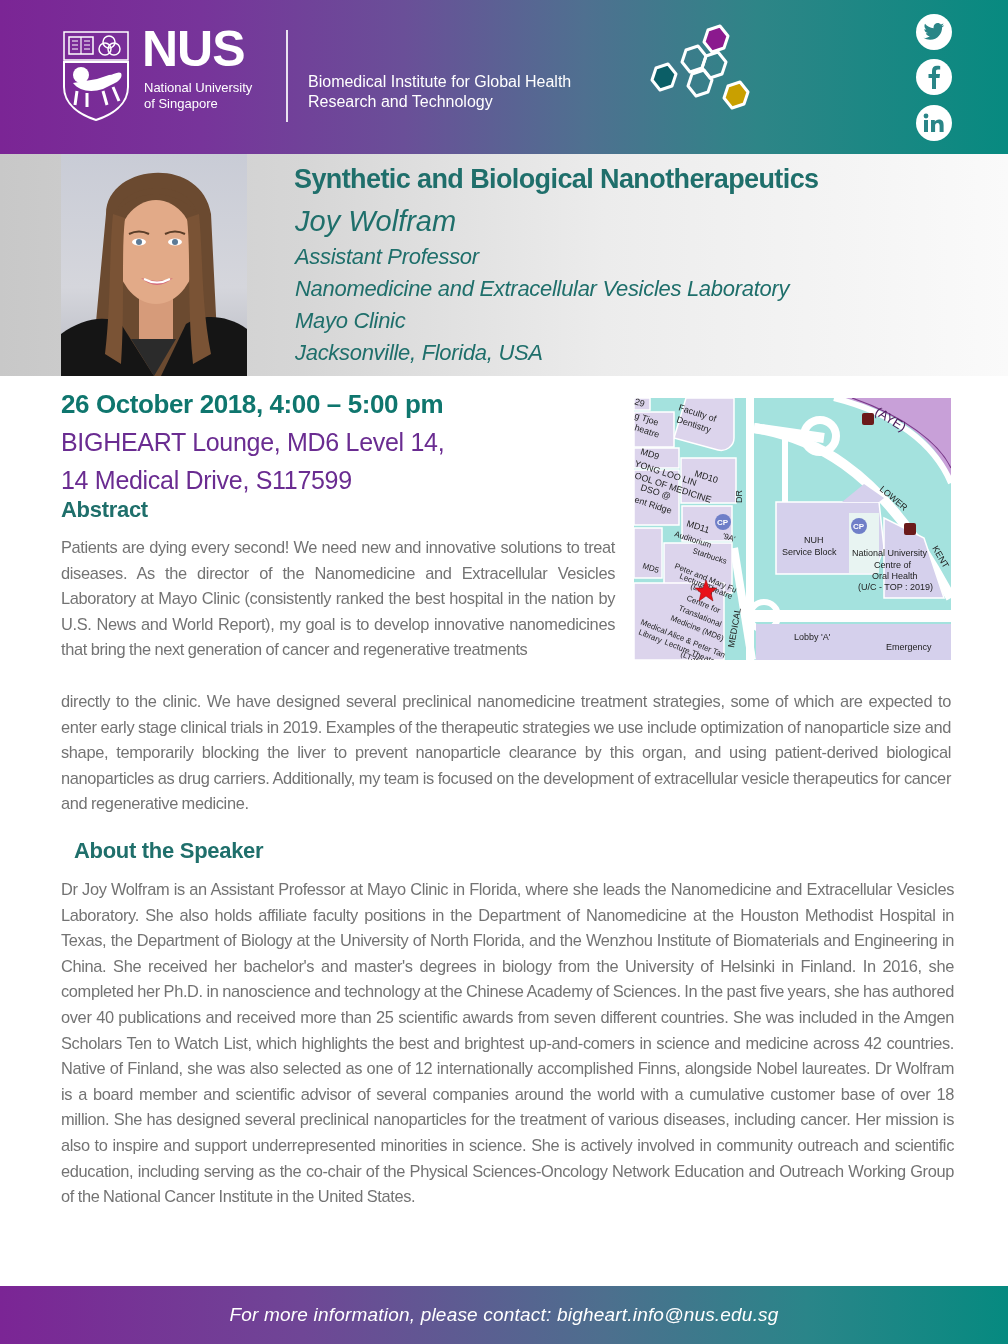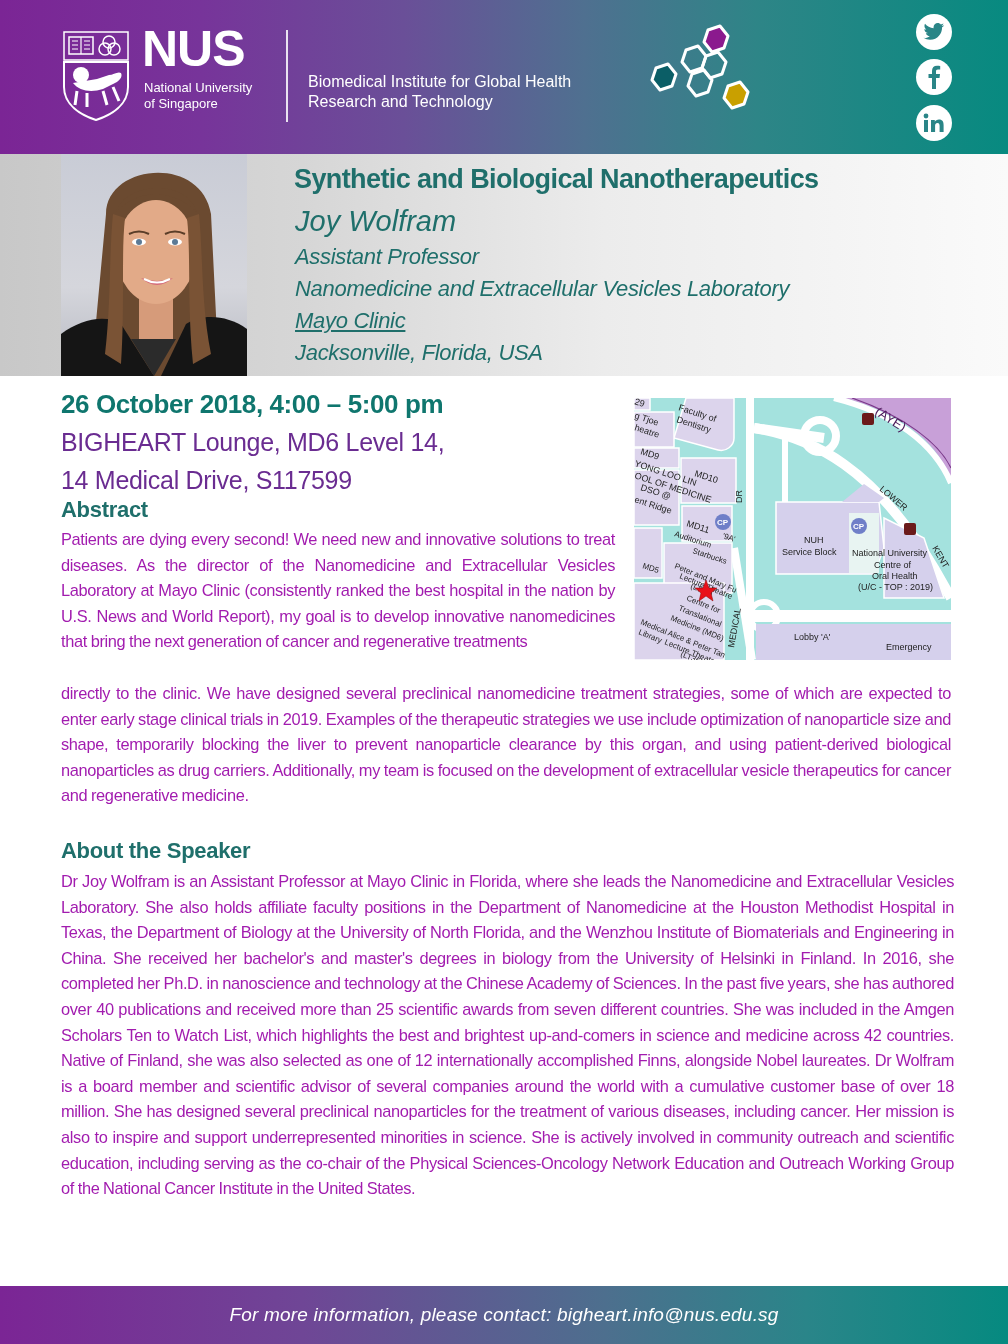--- a/index.html
+++ b/index.html
@@ -65,23 +65,23 @@
     position: absolute; left: 61px; color: #6a2c91;
     font: 25px/34px "Liberation Sans", sans-serif; letter-spacing: -0.3px;
   }
 
   .section-heading {
     position: absolute; left: 61px; color: #1f6f6b;
     font: bold 22px/28px "Liberation Sans", sans-serif; letter-spacing: -0.3px;
   }
 
   .body-text {
-    position: absolute; left: 61px; color: #a21caf;
+    position: absolute; left: 61px; color: #737373;
     font: 16.4px/25.6px "Liberation Sans", sans-serif;
-    text-align: justify; letter-spacing: -0.35px; word-spacing: -0.5px;
+    text-align: justify; letter-spacing: -0.35px; word-spacing: -0.5px; margin-top: 8px;
   }
   .abs-top { top: 527px; width: 554px; }
   .abs-bottom { top: 681px; width: 890px; }
   .about-body { top: 869px; width: 893px; }
 
   
   .map { position: absolute; left: 634px; top: 398px; width: 317px; height: 262px; overflow: hidden; background: #9fe0dc; }
   .map svg { position: absolute; left: 0; top: 0; }
 
   
@@ -181,21 +181,21 @@
 
     <path d="M80 124 Q96 138 112 124 Q96 130 80 124 Z" fill="#d46a7a"></path>
     <path d="M83 125 Q96 132 109 125" stroke="#fff" stroke-width="2" fill="none"></path>
   </svg>
 </div>
 
 <div class="talk-title">Synthetic and Biological Nanotherapeutics</div>
 <div class="speaker-name">Joy Wolfram</div>
 <div class="speaker-line" style="top:243px;">Assistant Professor</div>
 <div class="speaker-line" style="top:275px;">Nanomedicine and Extracellular Vesicles Laboratory</div>
-<div class="speaker-line" style="top:307px;text-decoration:underline;">Mayo Clinic</div>
+<div class="speaker-line" style="top:307px;">Mayo Clinic</div>
 <div class="speaker-line" style="top:339px;">Jacksonville, Florida, USA</div>
 
 <div class="event-date">26 October 2018, 4:00 – 5:00 pm</div>
 <div class="event-venue" style="top:425px;">BIGHEART Lounge, MD6 Level 14,</div>
 <div class="event-venue" style="top:463px;">14 Medical Drive, S117599</div>
 
 <div class="section-heading" style="top:496px;">Abstract</div>
 <div class="body-text abs-top">Patients are dying every second! We need new and innovative solutions to treat diseases. As the director of the Nanomedicine and Extracellular Vesicles Laboratory at Mayo Clinic (consistently ranked the best hospital in the nation by U.S. News and World Report), my goal is to develop innovative nanomedicines that bring the next generation of cancer and regenerative treatments</div>
 <div class="body-text abs-bottom">directly to the clinic. We have designed several preclinical nanomedicine treatment strategies, some of which are expected to enter early stage clinical trials in 2019. Examples of the therapeutic strategies we use include optimization of nanoparticle size and shape, temporarily blocking the liver to prevent nanoparticle clearance by this organ, and using patient-derived biological nanoparticles as drug carriers. Additionally, my team is focused on the development of extracellular vesicle therapeutics for cancer and regenerative medicine.</div>
 
@@ -285,18 +285,18 @@
     <text x="240" y="170">Centre of</text>
     <text x="238" y="181">Oral Health</text>
     <text x="224" y="192">(U/C - TOP : 2019)</text>
     <text x="160" y="242">Lobby 'A'</text>
     <text x="252" y="252">Emergency</text>
 
     <polygon points="72,182 75,190 83,190 77,195 79,203 72,198 65,203 67,195 61,190 69,190" fill="#e8101a" stroke="#8a0000" stroke-width="0.5"></polygon>
   </svg>
 </div>
 
-<div class="section-heading" style="top:837px;">About the Speaker</div>
+<div class="section-heading" style="top:837px;margin-left:13px;">About the Speaker</div>
 <div class="body-text about-body">Dr Joy Wolfram is an Assistant Professor at Mayo Clinic in Florida, where she leads the Nanomedicine and Extracellular Vesicles Laboratory. She also holds affiliate faculty positions in the Department of Nanomedicine at the Houston Methodist Hospital in Texas, the Department of Biology at the University of North Florida, and the Wenzhou Institute of Biomaterials and Engineering in China. She received her bachelor's and master's degrees in biology from the University of Helsinki in Finland. In 2016, she completed her Ph.D. in nanoscience and technology at the Chinese Academy of Sciences. In the past five years, she has authored over 40 publications and received more than 25 scientific awards from seven different countries. She was included in the Amgen Scholars Ten to Watch List, which highlights the best and brightest up-and-comers in science and medicine across 42 countries. Native of Finland, she was also selected as one of 12 internationally accomplished Finns, alongside Nobel laureates. Dr Wolfram is a board member and scientific advisor of several companies around the world with a cumulative customer base of over 18 million. She has designed several preclinical nanoparticles for the treatment of various diseases, including cancer. Her mission is also to inspire and support underrepresented minorities in science. She is actively involved in community outreach and scientific education, including serving as the co-chair of the Physical Sciences-Oncology Network Education and Outreach Working Group of the National Cancer Institute in the United States.</div>
 
 <div class="footer">
   <div class="footer-text">For more information, please contact: bigheart.info@nus.edu.sg</div>
 </div>
 
 </body></html>

